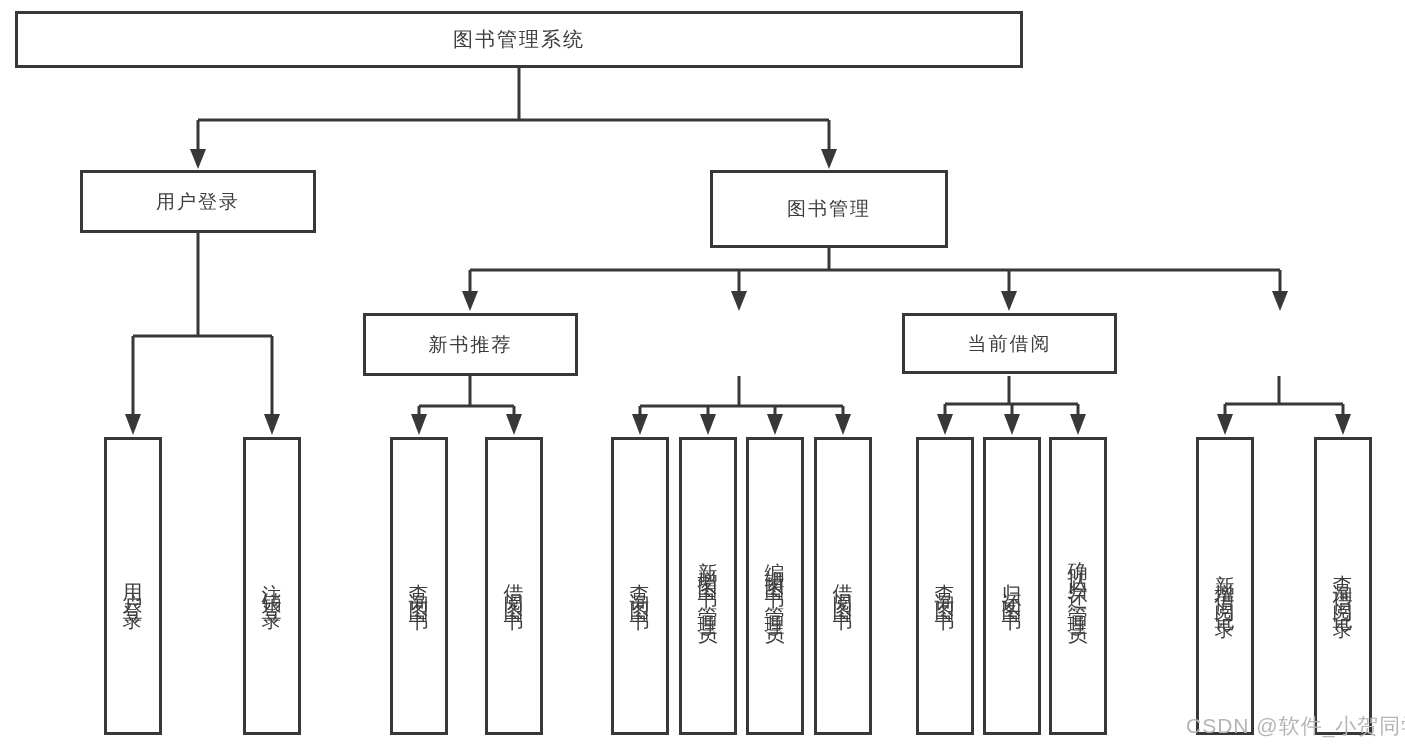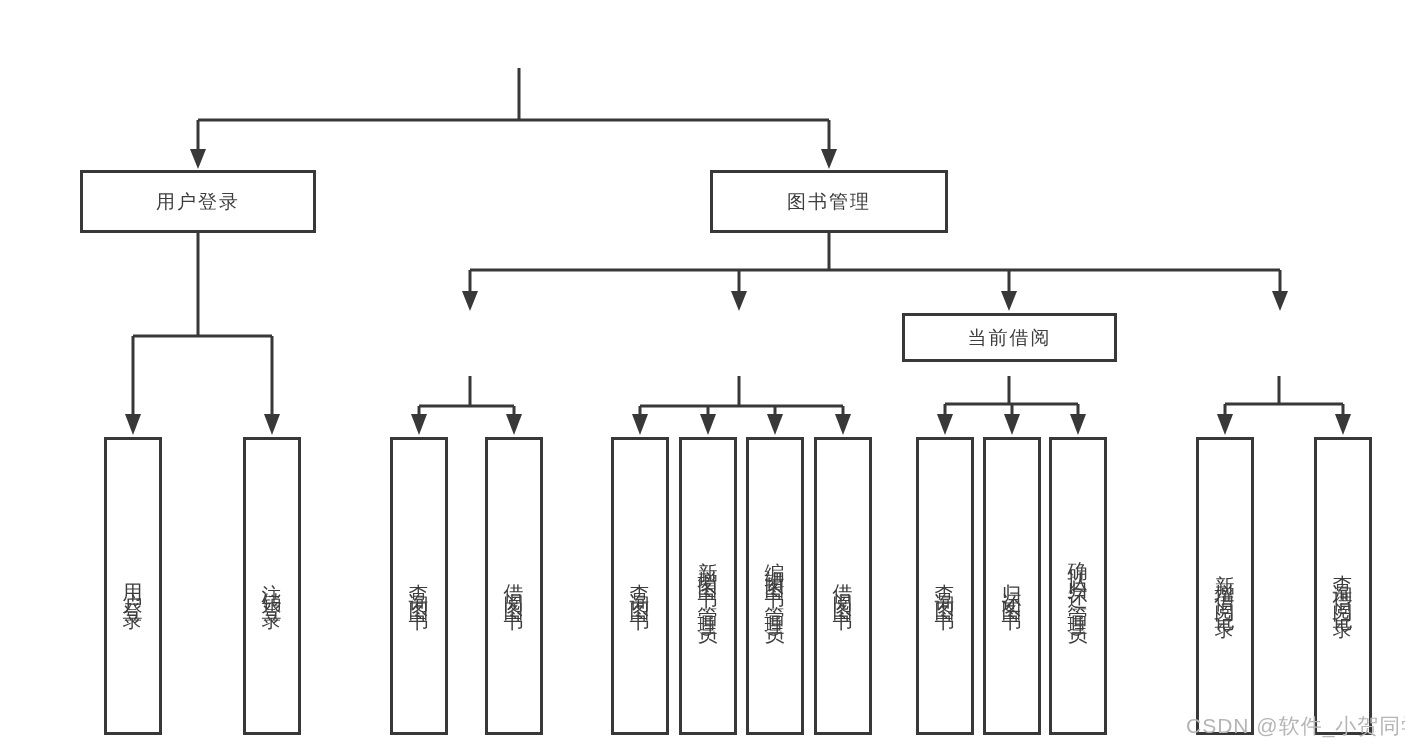--- a/index.html
+++ b/index.html
@@ -118,25 +118,27 @@
       <path class="head" d="M1070,414 H1086 L1078,435 Z"></path>
     </g>
 
     <g>
       <path class="link" d="M1279,376 V404 M1225,404 H1343 M1225,404 V415 M1343,404 V415"></path>
       <path class="head" d="M1217,414 H1233 L1225,435 Z"></path>
       <path class="head" d="M1335,414 H1351 L1343,435 Z"></path>
     </g>
   </svg>
 
+  <div class="node root" style="left:15px; top:11px; width:1008px; height:57px;">图书管理系统</div>
 
   <div class="node" style="left:80px; top:170px; width:236px; height:63px;">用户登录</div>
-  <div class="node" style="left:710px; top:170px; width:238px; height:63px;">图书管理</div>
+  <div class="node" style="left:710px; top:170px; width:238px; height:78px;">图书管理</div>
 
-  <div class="node" style="left:902px; top:313px; width:215px; height:49px;">当前借阅</div>
+  <div class="node" style="left:363px; top:313px; width:215px; height:63px;">新书推荐</div>
+  <div class="node" style="left:902px; top:313px; width:215px; height:61px;">当前借阅</div>
 
   <div class="vnode" style="left:104px;">
     <span class="vtext">用户登录</span>
   </div>
   <div class="vnode" style="left:243px;">
     <span class="vtext">注销登录</span>
   </div>
 
   <div class="vnode" style="left:390px;">
     <span class="vtext">查询图书</span>

